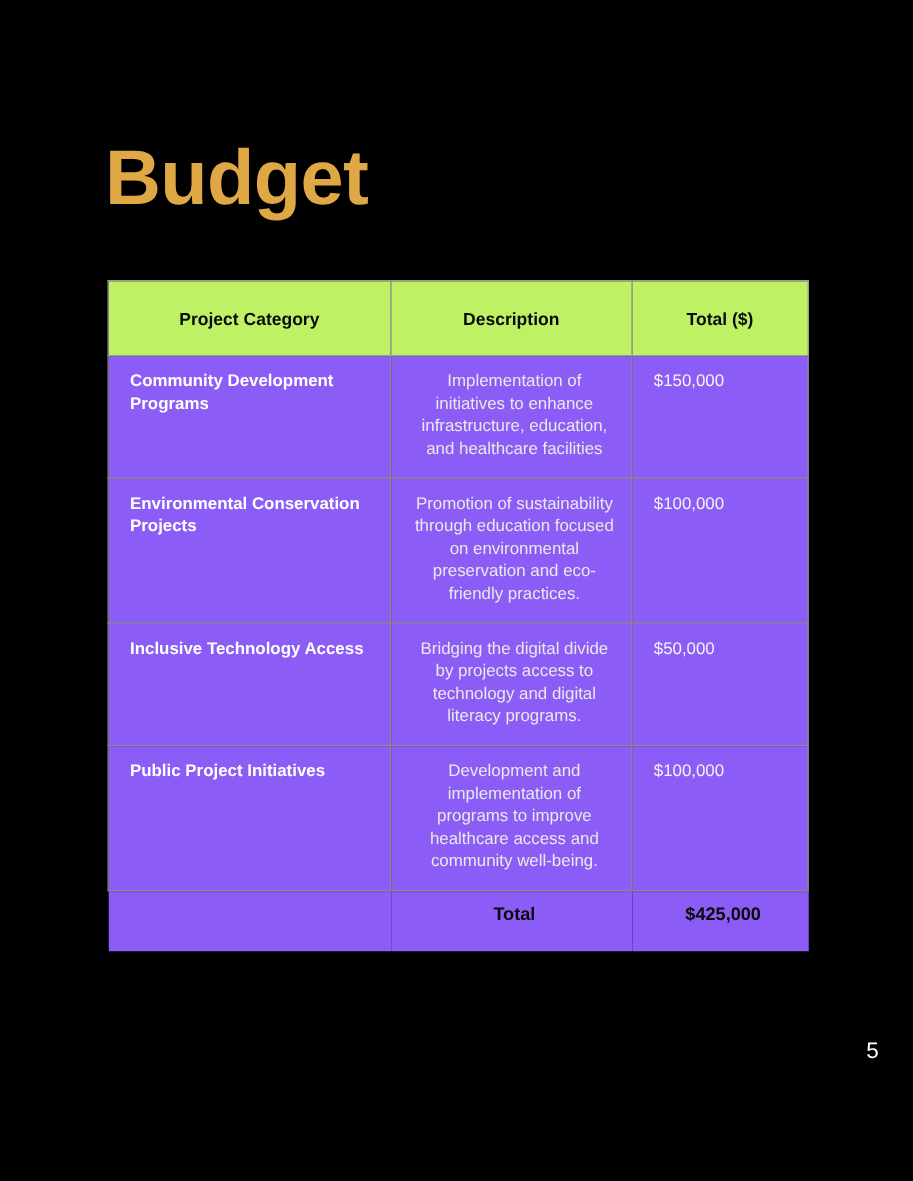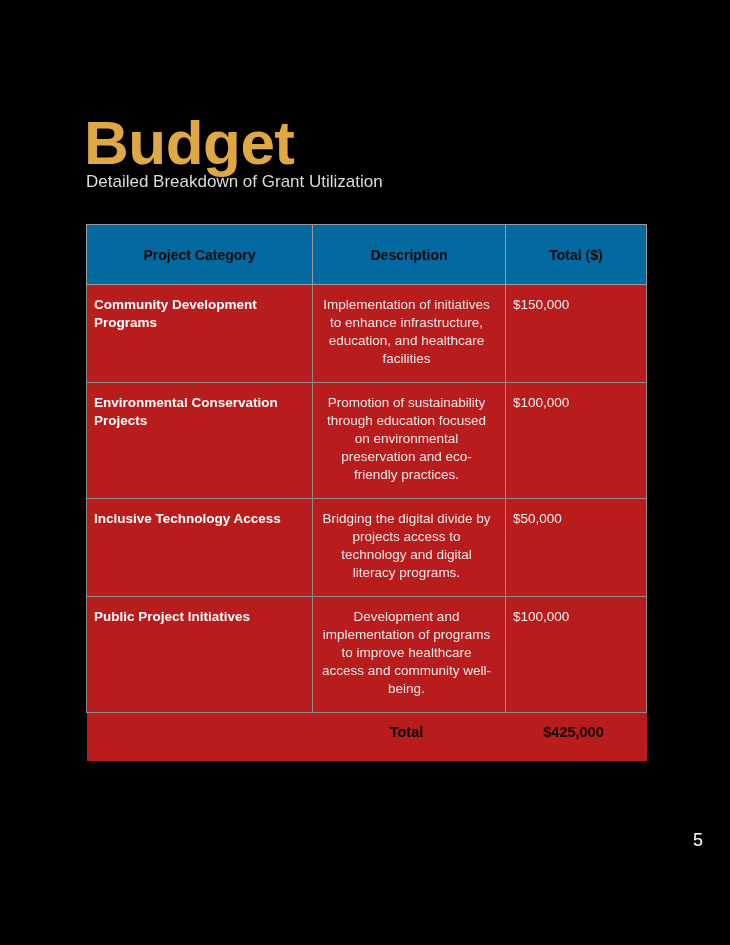--- a/index.html
+++ b/index.html
@@ -54,36 +54,36 @@
   table.budget {
     border-collapse: collapse;
     width: 560px;
     table-layout: fixed;
   }
   table.budget col.c1 { width: 226px; }
   table.budget col.c2 { width: 193px; }
   table.budget col.c3 { width: 141px; }
 
   table.budget th {
-    background: #0369a1;
+    background: #bef264;
     color: #0A0A0A;
     font-size: 14px;
     font-weight: bold;
     height: 60px;
     text-align: center;
     vertical-align: middle;
     border: 1px solid #9a9a9a;
     padding: 0 10px;
     box-sizing: border-box;
   }
   table.budget td {
-    background: #b91c1c;
+    background: #8b5cf6;
     border: 1px solid #8c8c8c;
     vertical-align: top;
-    padding: 11px 12px 14px 7px;
+    padding: 11px 12px 14px 17px;
     box-sizing: border-box;
   }
   td.cat {
     color: #FFFFFF;
     font-size: 13.5px;
     font-weight: bold;
     line-height: 18px;
   }
   td.desc {
     color: #E9E9E9;
@@ -141,21 +141,20 @@
     color: #FFFFFF;
     font-weight: normal;
   }
 </style>
 </head>
 <body>
 
 <div class="page">
 
   <h1 class="title">Budget</h1>
-  <div class="subtitle">Detailed Breakdown of Grant Utilization</div>
 
   <div class="table-wrap">
     <table class="budget">
       <colgroup>
         <col class="c1">
         <col class="c2">
         <col class="c3">
       </colgroup>
       <thead>
         <tr>

